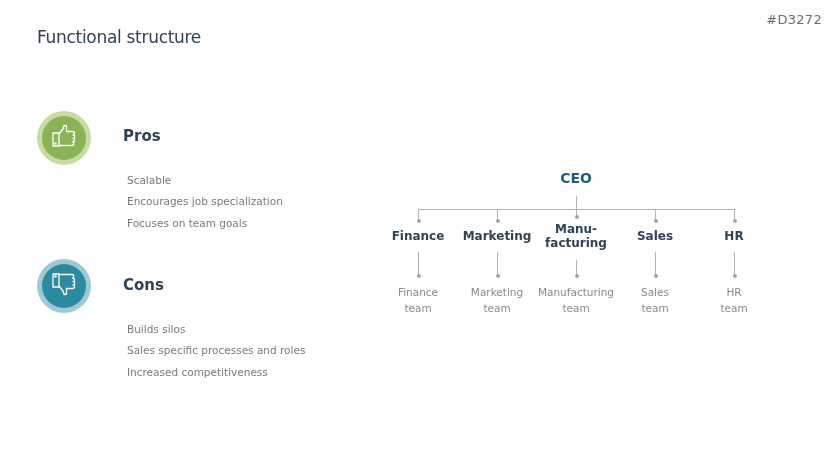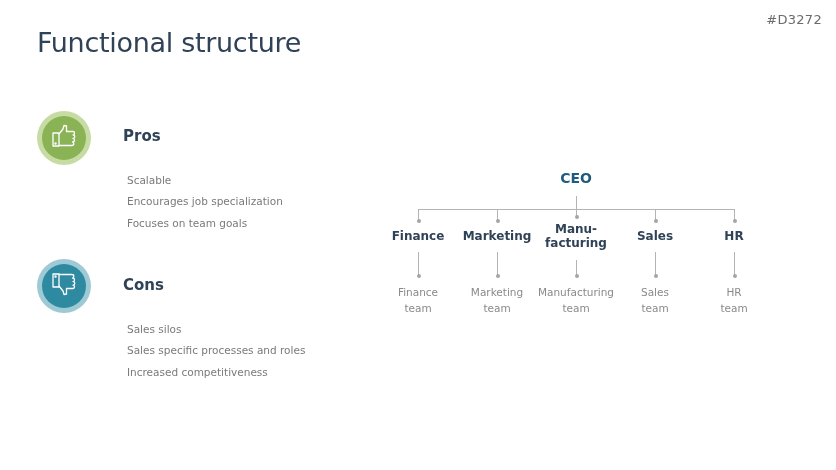--- a/index.html
+++ b/index.html
@@ -5,21 +5,21 @@
     html, body { margin: 0; padding: 0; }
     body {
       width: 836px; height: 470px; background: #ffffff; position: relative; overflow: hidden;
       font-family: "Liberation Sans", "DejaVu Sans", sans-serif;
     }
     .slide-id {
       position: absolute; right: 14px; top: 12px; font-size: 13px; color: #6b6b6b;
       font-family: "DejaVu Sans", sans-serif; letter-spacing: 0.3px;
     }
     .title {
-      position: absolute; left: 37px; top: 27px; font-size: 27px; color: #2f4256; font-weight: normal;
+      position: absolute; left: 37px; top: 27px; font-size: 17px; color: #2f4256; font-weight: normal;
       font-family: "DejaVu Sans", sans-serif; letter-spacing: -0.3px;
     }
     .badge {
       position: absolute; width: 54px; height: 54px; border-radius: 50%;
       display: flex; align-items: center; justify-content: center;
     }
     .badge .inner {
       width: 44px; height: 44px; border-radius: 50%; display: flex; align-items: center; justify-content: center;
     }
     .badge.pros { left: 37px; top: 111px; background: #c6dca4; }
@@ -81,21 +81,21 @@
       <svg width="26" height="24" viewBox="0 0 26 24" fill="none" stroke="#ffffff" stroke-width="1.3" stroke-linejoin="round" stroke-linecap="round" style="transform:scaleY(-1);">
         <rect x="2" y="9" width="6" height="13"></rect>
         <circle cx="4.5" cy="19.5" r="0.6" fill="#fff"></circle>
         <path d="M8 10 L12 5 L13 1.5 L15.5 2 L15.5 7.5 L22 7.5 Q23.5 7.5 23.5 9.2 Q23.5 10.8 22 10.8 Q23.8 11 23.8 12.8 Q23.8 14.4 22 14.4 Q23.5 14.6 23.5 16.3 Q23.5 17.9 21.5 17.9 Q22.8 18.2 22.8 19.8 Q22.8 21.5 20.8 21.5 L8 21.5"></path>
       </svg>
     </span>
   </div>
 </div>
 <div class="section-title" style="top:276px;">Cons</div>
 <ul class="list" style="top:306px;">
-  <li>Sales silos</li>
+  <li>Builds silos</li>
   <li>Sales specific processes and roles</li>
   <li>Increased competitiveness</li>
 </ul>
 
 <div class="org">
   <div class="ceo">CEO</div>
 
   <div class="line" style="left:576px; top:184px; width:1px; height:14px;"></div>
 
   <div class="line" style="left:418px; top:197px; width:317px; height:1px;"></div>

